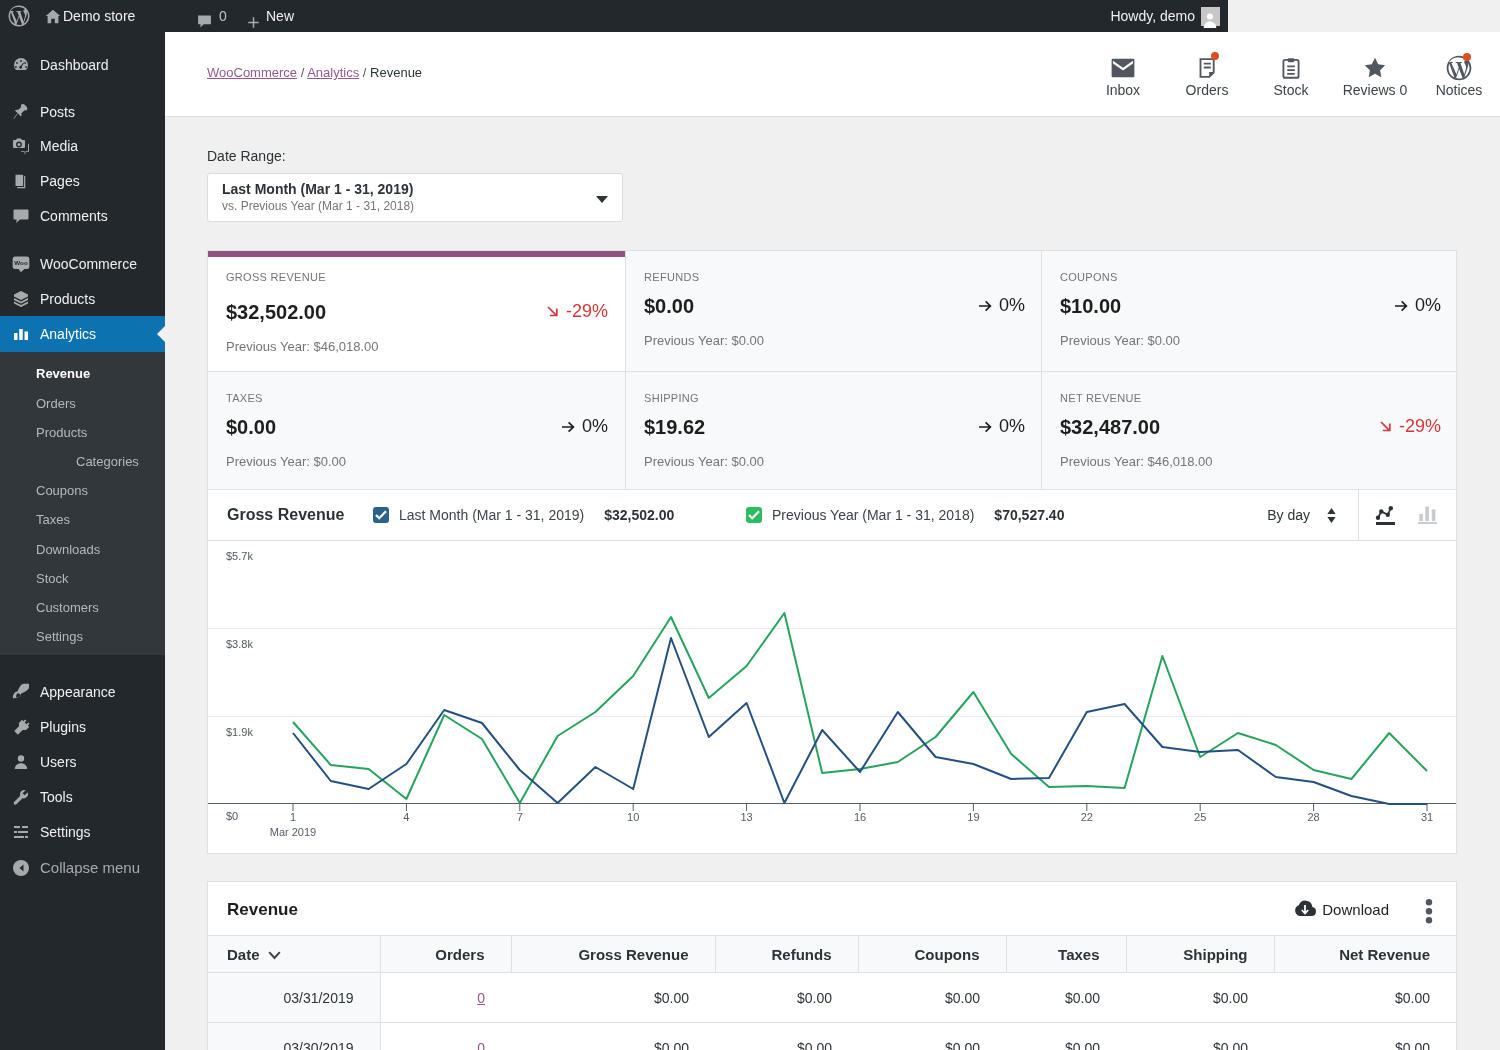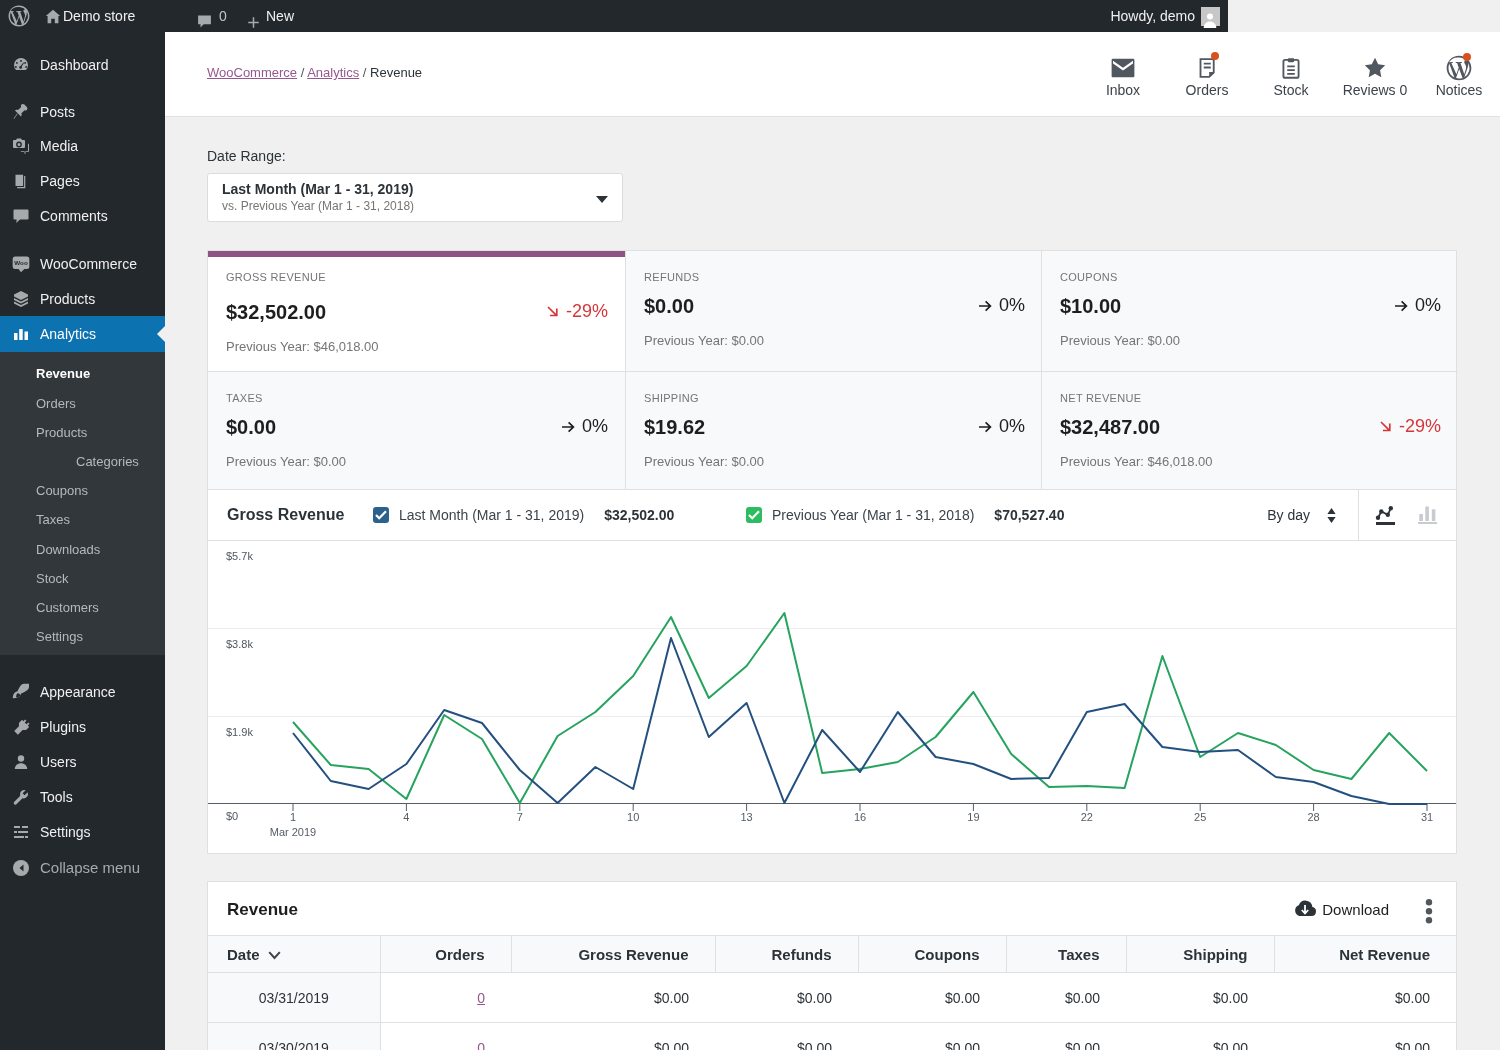--- a/index.html
+++ b/index.html
@@ -69,21 +69,21 @@
   background:#fff; border:1px solid #e0e0e0; }
 #tablepanel .ttl { position:absolute; left:19px; top:18px; font-size:17px; font-weight:bold; color:#1e1e1e; }
 #dl { position:absolute; right:67px; top:19px; font-size:15px; color:#1e1e1e; }
 table { border-collapse:collapse; position:absolute; left:0; top:53px; width:1248px;
   font-size:14px; color:#2c3338; }
 th { background:#f8f9fa; font-weight:bold; border:1px solid #e0e0e0; border-left:none;
   height:37px; font-size:15px; text-align:right; padding-right:26px; }
 th:first-child { text-align:left; padding-left:19px; }
 th:last-child { border-right:none; }
 td { text-align:right; padding-right:26px; height:50px; border-bottom:1px solid #e0e0e0; }
-td:first-child { background:#f8f9fa; text-align:center; padding-left:26px; border-right:1px solid #e0e0e0; }
+td:first-child { background:#f8f9fa; text-align:right; padding-left:26px; border-right:1px solid #e0e0e0; }
 td a { color:#95588c; text-decoration:underline; }
 </style>
 </head>
 <body>
 <div id="adminbar">
   <div class="item" style="left:8px; top:5px; height:22px;">
     <svg width="22" height="22" viewBox="0 0 20 20">
         <path fill="#a7aaad" d="M10 .5C4.75.5.5 4.75.5 10s4.25 9.5 9.5 9.5 9.5-4.25 9.5-9.5S15.25.5 10 .5zM1.9 10c0-1.17.25-2.29.7-3.3l3.87 10.6A8.1 8.1 0 011.9 10zm8.1 8.1c-.79 0-1.56-.12-2.28-.33l2.43-7.05 2.48 6.8c.02.04.04.08.06.11a8.1 8.1 0 01-2.69.47zm1.12-11.9c.49-.03.92-.08.92-.08.43-.05.38-.69-.05-.66 0 0-1.3.1-2.14.1-.79 0-2.12-.1-2.12-.1-.43-.03-.48.63-.05.66 0 0 .41.05.84.08l1.25 3.41-1.75 5.24L4.1 6.18c.48-.03.92-.08.92-.08.43-.05.38-.69-.05-.66 0 0-1.3.1-2.14.1-.15 0-.33 0-.52-.01A8.1 8.1 0 0110 1.9c2.11 0 4.03.81 5.47 2.13h-.1c-.79 0-1.36.69-1.36 1.44 0 .67.39 1.23.8 1.9.31.54.67 1.23.67 2.23 0 .69-.27 1.49-.61 2.61l-.8 2.68-2.95-8.79zm2.99 10.8l2.45-7.08c.46-1.14.61-2.06.61-2.87 0-.3-.02-.57-.05-.83a8.1 8.1 0 01-3.01 10.78z"></path>
       </svg>
   </div>

